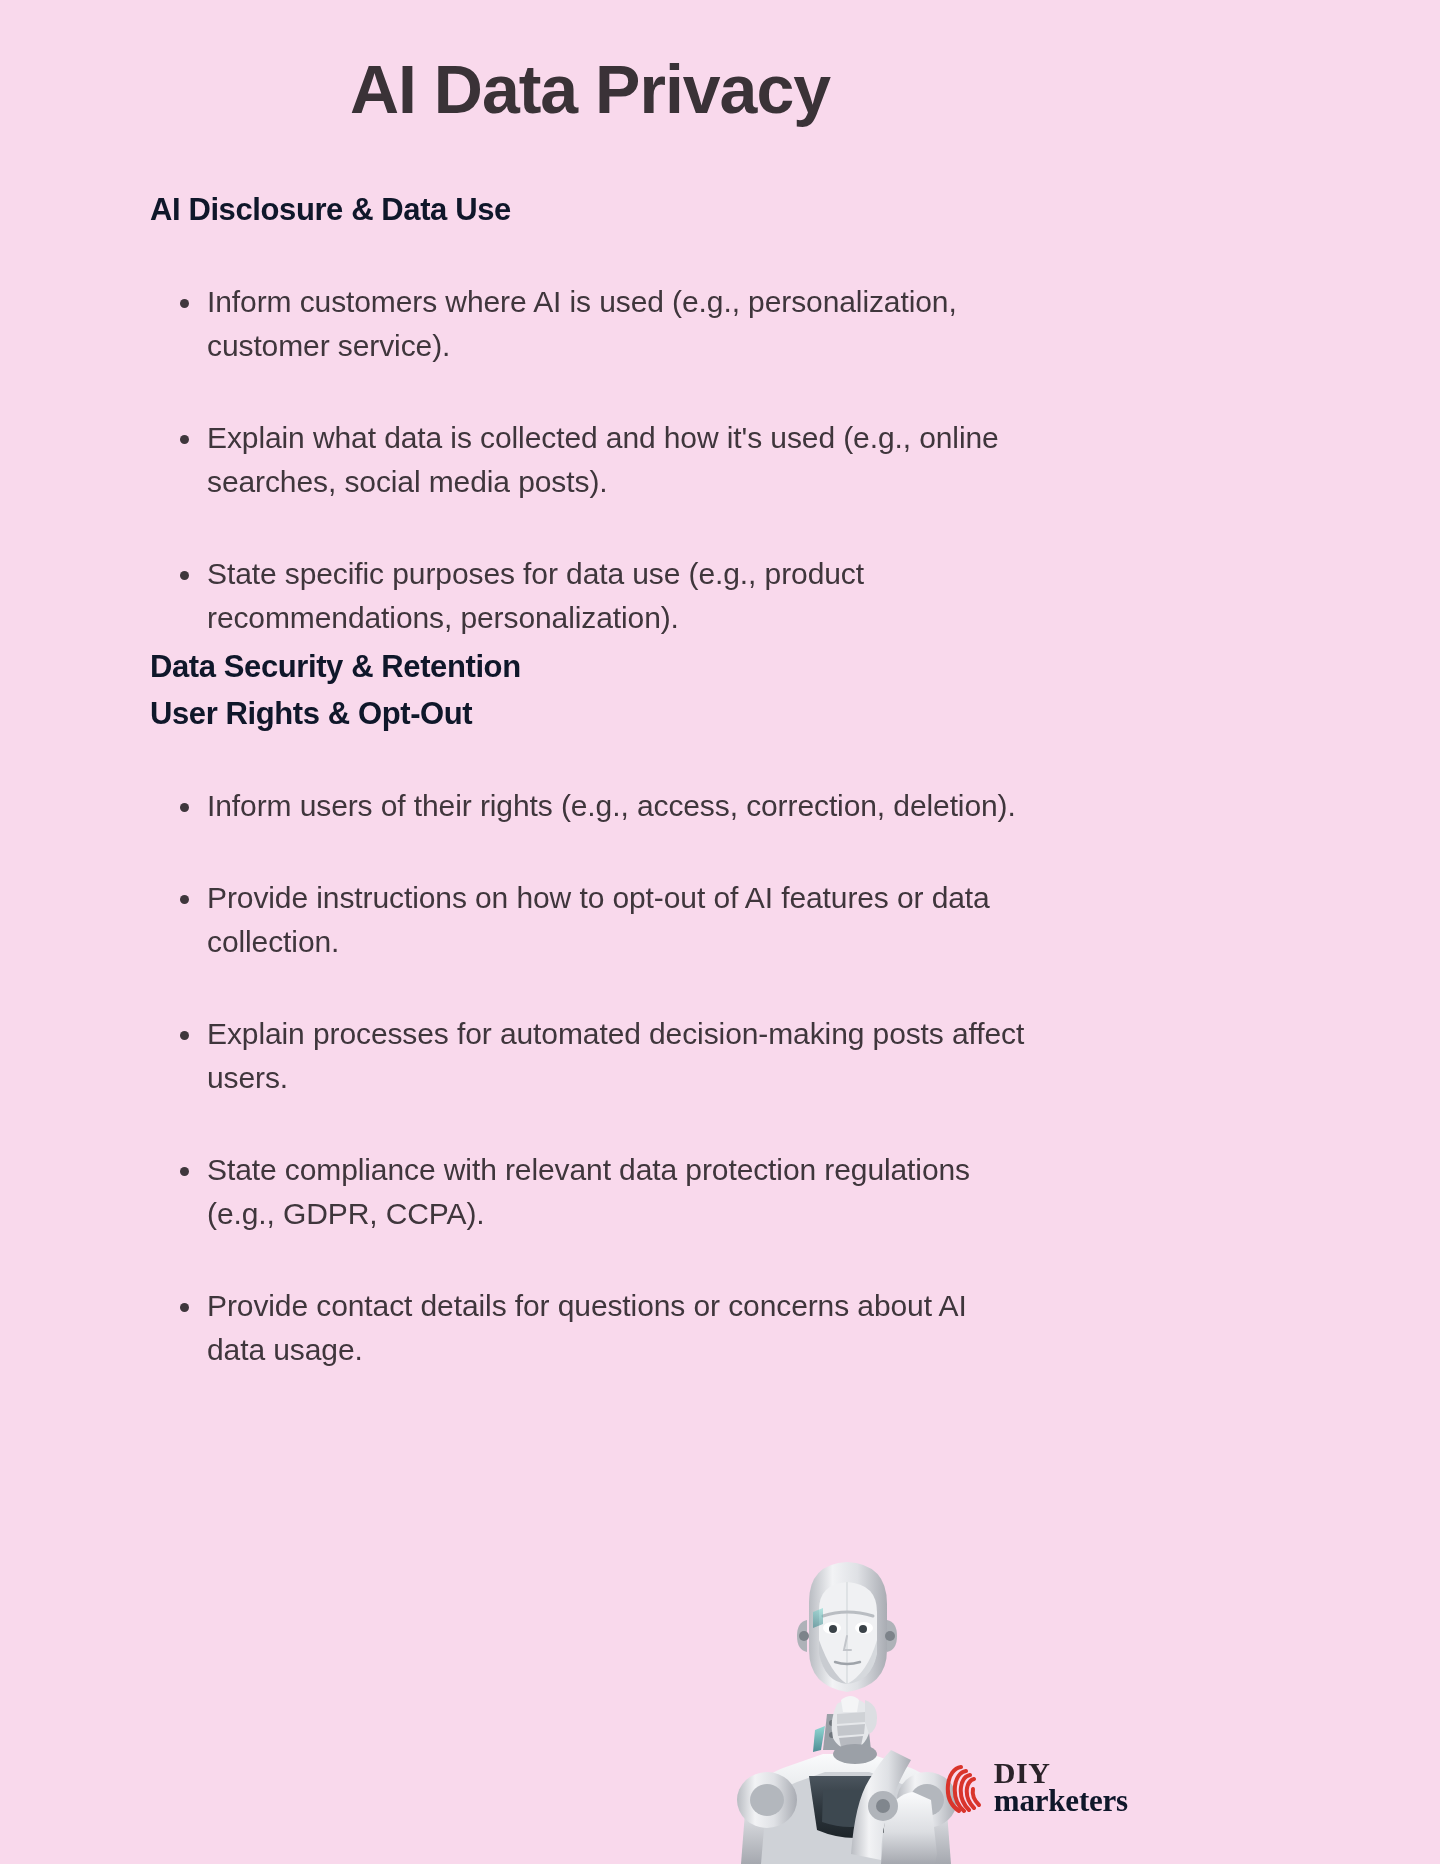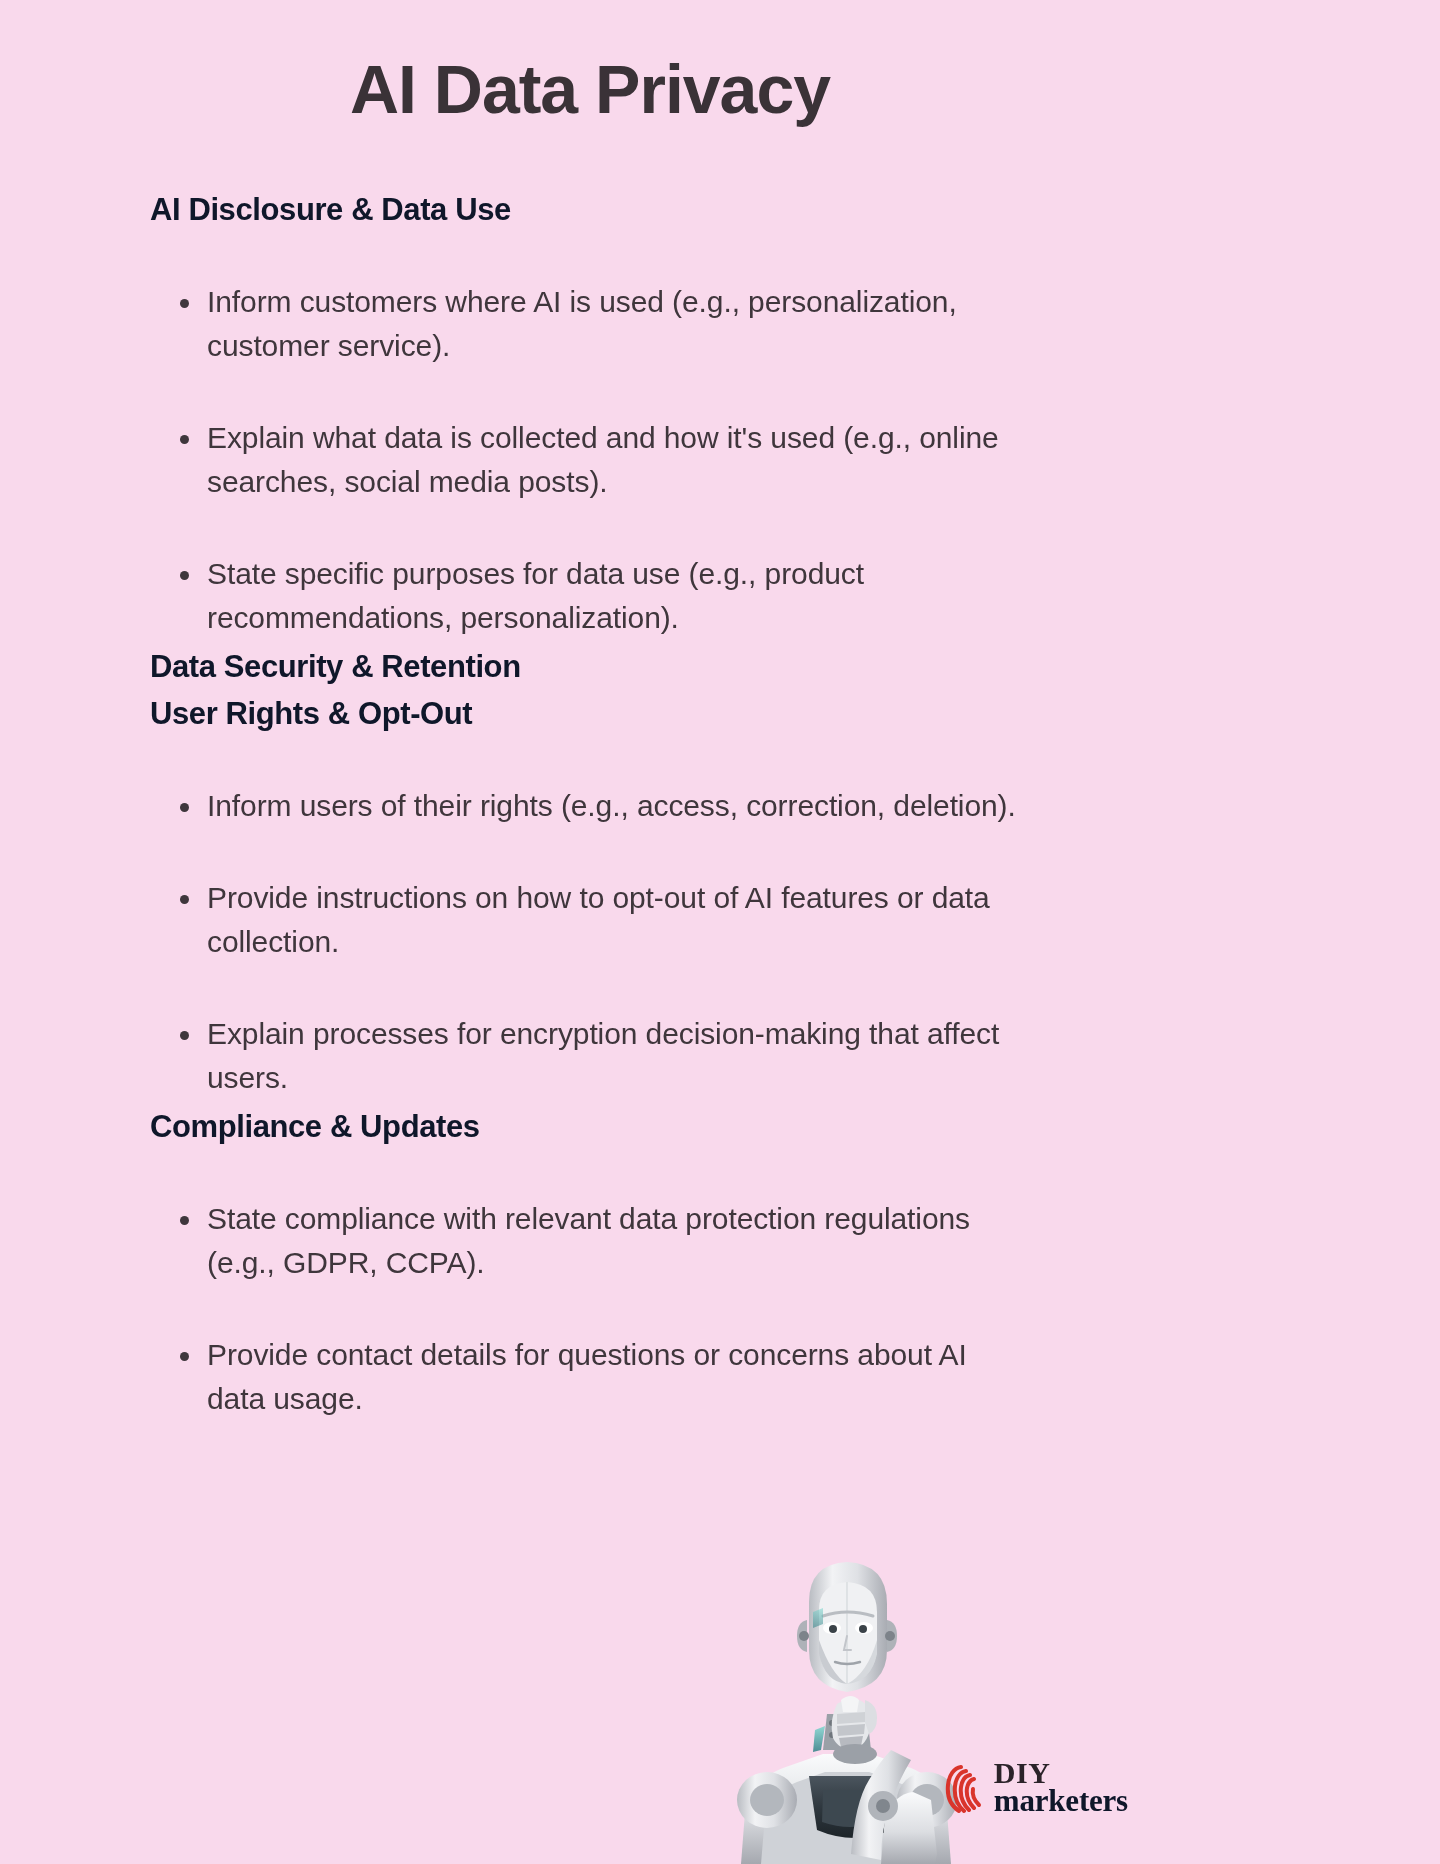--- a/index.html
+++ b/index.html
@@ -134,26 +134,25 @@
 
     <div class="section">
       <h2 class="section-heading">Data Security &amp; Retention</h2>
     </div>
 
     <div class="section">
       <h2 class="section-heading">User Rights &amp; Opt-Out</h2>
       <ul class="bullet-list">
         <li class="bullet-item">Inform users of their rights (e.g., access, correction, deletion).</li>
         <li class="bullet-item">Provide instructions on how to opt-out of AI features or data collection.</li>
-        <li class="bullet-item">Explain processes for encryption decision-making that affect users.</li>
+        <li class="bullet-item">Explain processes for automated decision-making posts affect users.</li>
       </ul>
     </div>
 
     <div class="section">
-      <h2 class="section-heading">Compliance &amp; Updates</h2>
       <ul class="bullet-list">
         <li class="bullet-item">State compliance with relevant data protection regulations (e.g., GDPR, CCPA).</li>
         <li class="bullet-item">Provide contact details for questions or concerns about AI data usage.</li>
       </ul>
     </div>
 
   </div>
 
   <svg class="robot" viewBox="0 0 270 310" aria-hidden="true">
     <defs>

